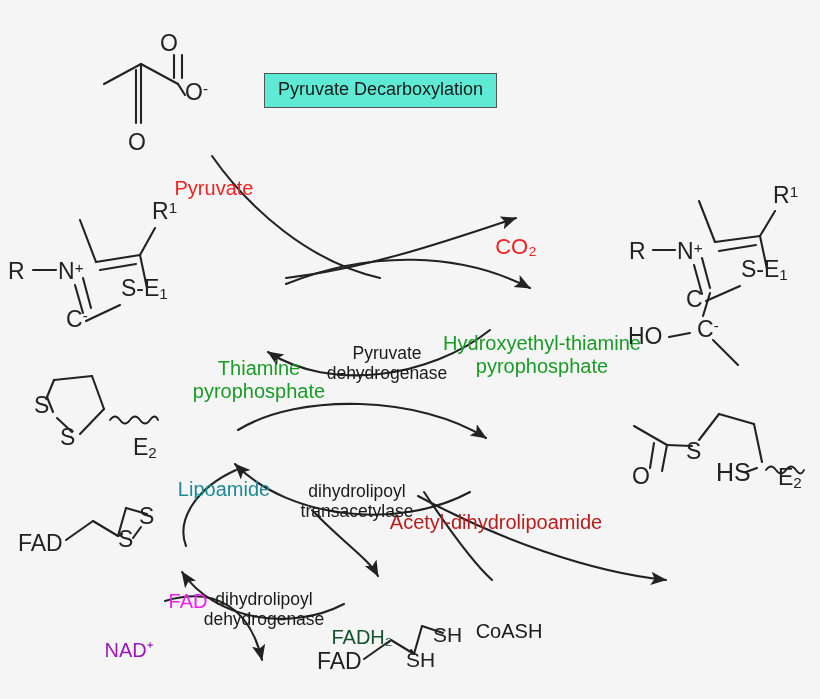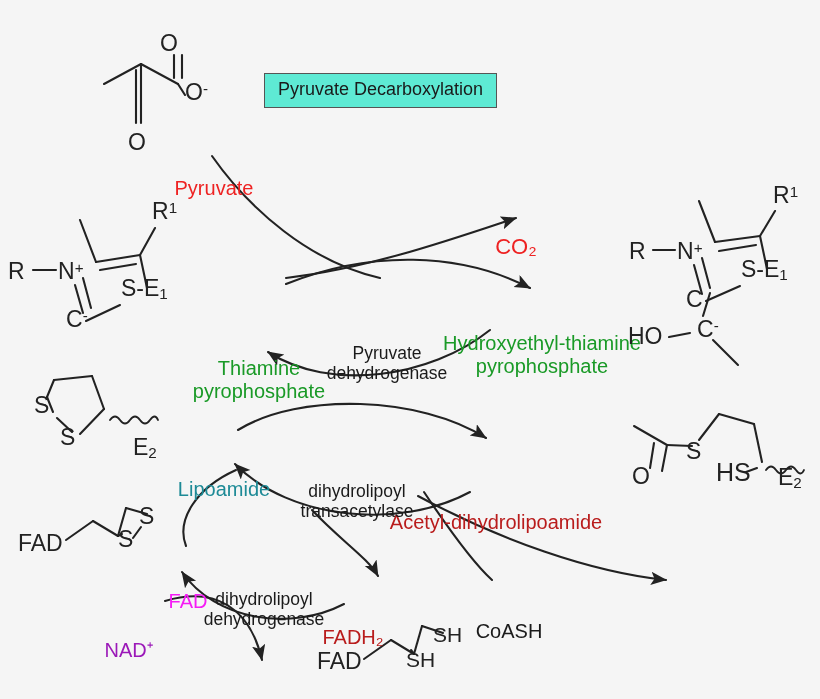--- a/index.html
+++ b/index.html
@@ -187,21 +187,21 @@
 
   <div class="lbl metab lbl-center" style="left:542px; top:288px; color:#1a9a27; white-space:pre;">Hydroxyethyl-thiamine
 pyrophosphate</div>
 
   <div class="lbl metab lbl-center" style="left:224px; top:434px; color:#1d8a96;">Lipoamide</div>
 
   <div class="lbl metab lbl-center" style="left:496px; top:467px; color:#b91c1c;">Acetyl-dihydrolipoamide</div>
 
   <div class="lbl metab lbl-center" style="left:188px; top:546px; color:#f51cf5;">FAD</div>
 
-  <div class="lbl metab lbl-center" style="left:353px; top:582px; color:#b91c1c;">FADH₂</div>
+  <div class="lbl metab lbl-center" style="left:362px; top:582px; color:#14532d;">FADH₂</div>
 
   <div class="lbl metab lbl-center" style="left:129px; top:595px; color:#9b18b8;">NAD⁺</div>
 
   <div class="lbl metab lbl-center" style="left:245px; top:663px; color:#9b18b8;">NADH + H⁺</div>
 
   <div class="lbl metab lbl-center" style="left:509px; top:576px; color:#1a1a1a;text-align:center;">CoASH</div>
 
 
   <div class="lbl enz lbl-center" style="left:387px; top:299px; white-space:pre;">Pyruvate
 dehydrogenase</div>

